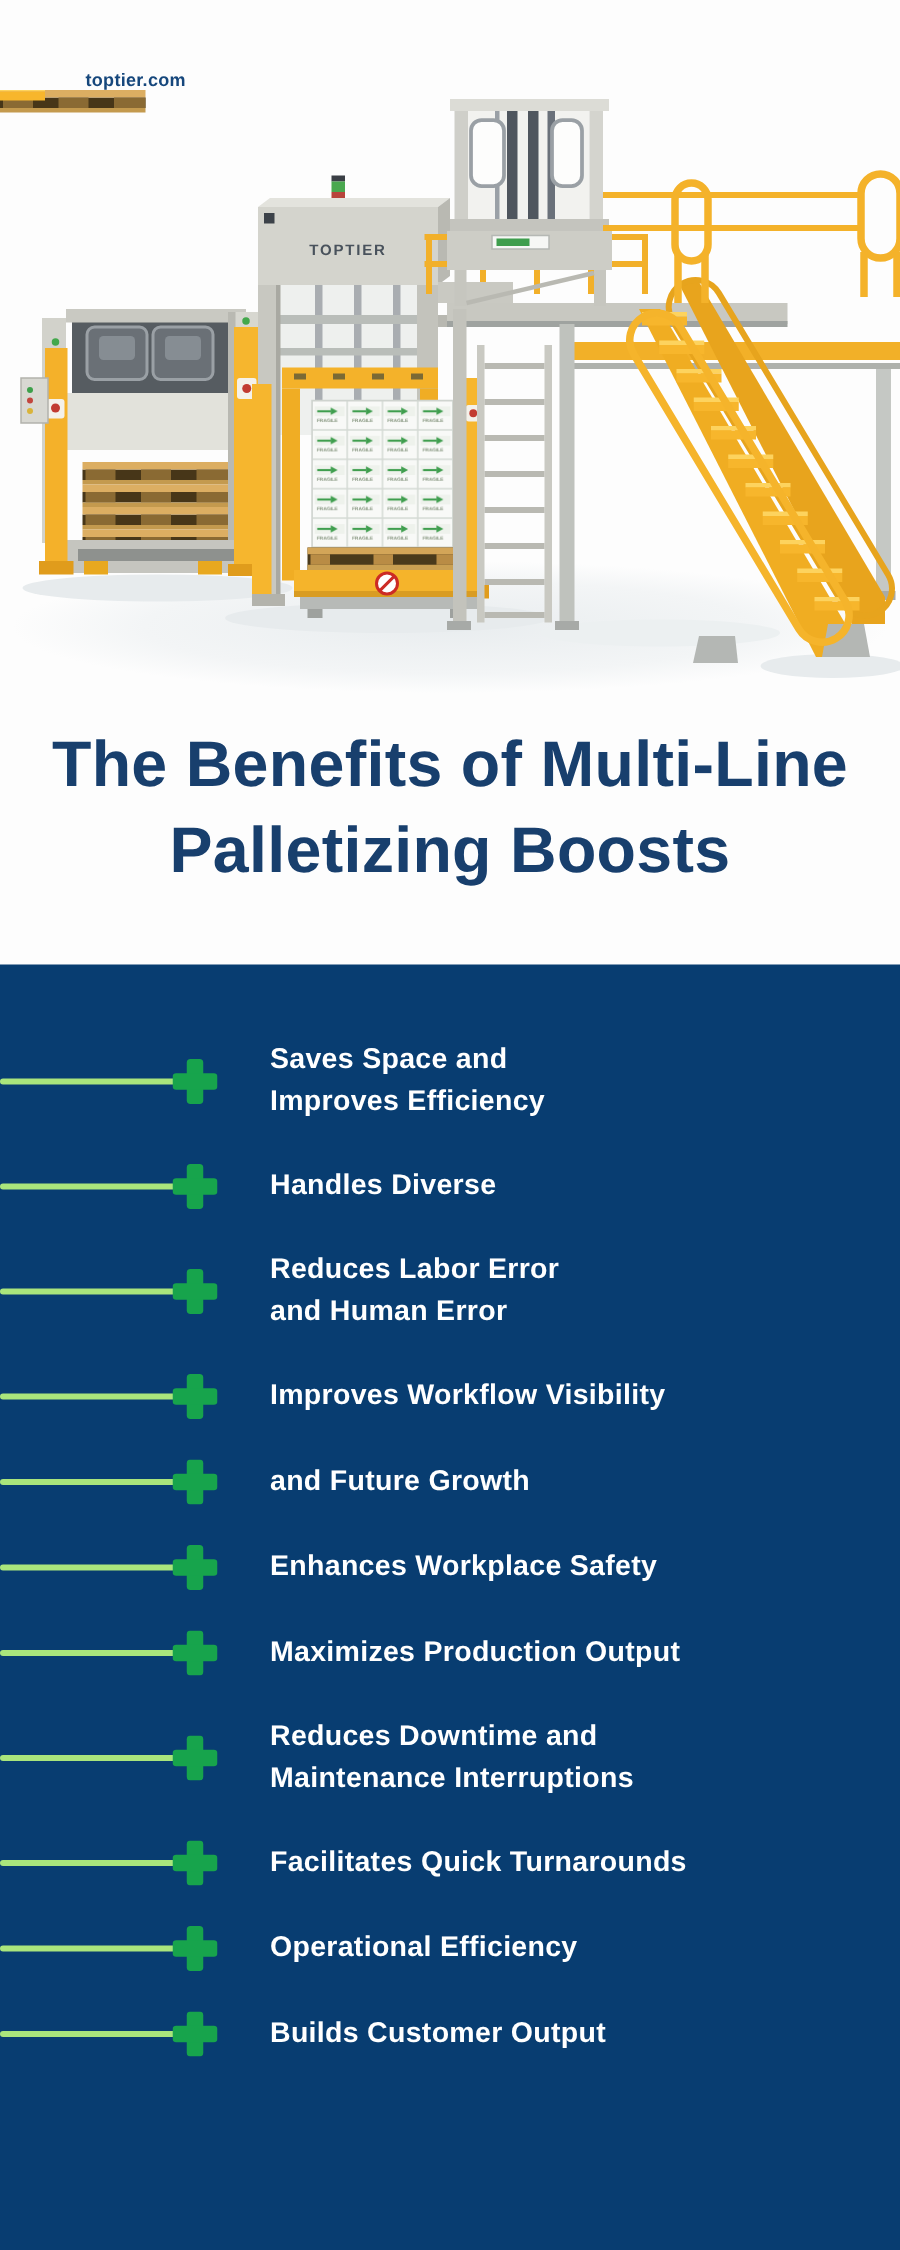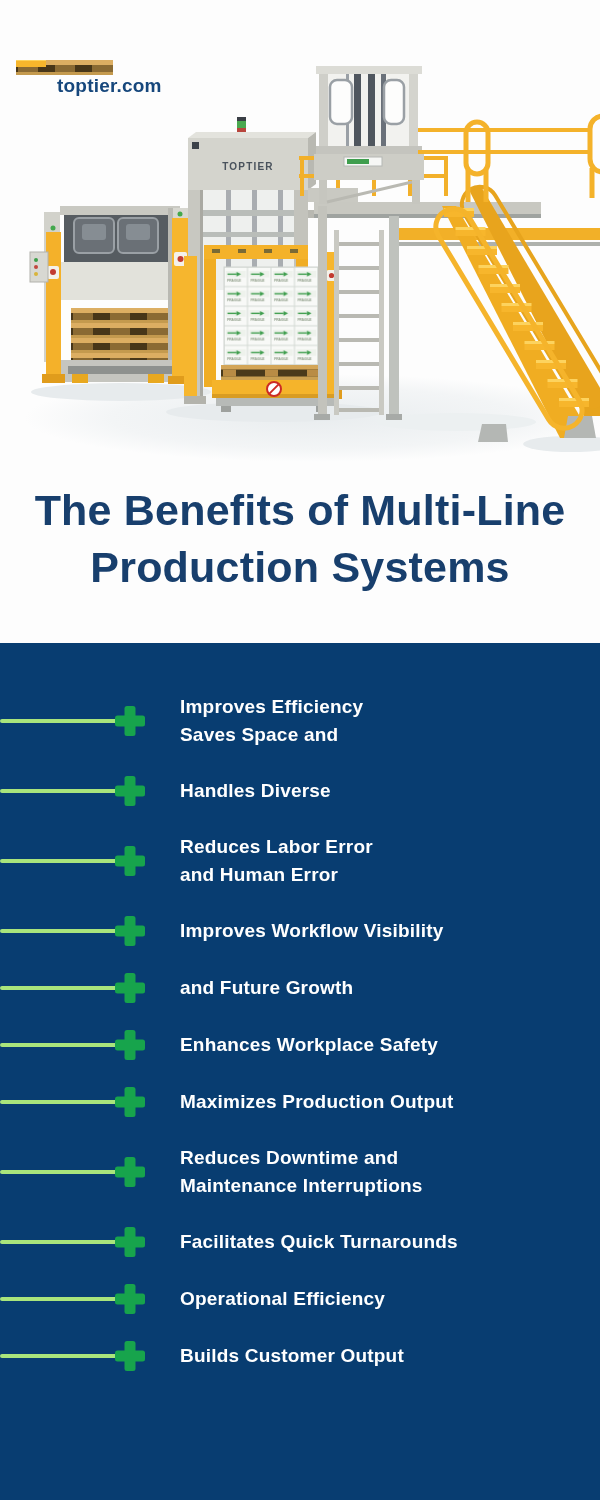--- a/index.html
+++ b/index.html
@@ -1,19 +1,19 @@
 <!DOCTYPE html>
 <html><head>
 <meta charset="utf-8">
 <style>
   html,body{margin:0;padding:0;}
   body{font-family:"Liberation Sans",sans-serif;}
   .poster{position:relative;width:600px;height:1500px;background:#fdfdfd;overflow:hidden;}
-  .brand-url{position:absolute;top:46px;left:57px;font-size:19px;font-weight:700;color:#16477c;letter-spacing:.2px;margin-top:29px;}
-  .machine-wrap{position:absolute;top:60px;left:16px;width:556px;height:410px;}
+  .brand-url{position:absolute;top:46px;left:57px;font-size:12px;font-weight:700;color:#16477c;letter-spacing:.2px;}
+  .machine-wrap{position:absolute;top:60px;left:0;width:556px;height:410px;}
   .title-block{position:absolute;top:482px;left:0;width:600px;text-align:center;
     font-size:43px;line-height:57px;font-weight:700;color:#183f6d;letter-spacing:.2px;}
   .benefits{position:absolute;top:643px;left:0;width:600px;height:857px;background:#083d71;
     box-sizing:border-box;padding-top:50px;display:flex;flex-direction:column;gap:27px;}
   .row{display:flex;align-items:center;}
   .lead{width:180px;flex:none;display:flex;align-items:center;}
   .hline{flex:1 1 auto;height:4px;background:#a9e57c;border-radius:2px;margin-right:-7px;}
   .plus{width:30px;height:30px;flex:none;margin-right:35px;position:relative;z-index:1;}
   .plus rect{fill:#17a44c;}
   .btext{color:#ffffff;font-size:19px;font-weight:700;line-height:28px;letter-spacing:.2px;}
@@ -250,36 +250,36 @@
         <rect x="574" y="56" width="26" height="56" rx="13"></rect>
         <path d="M576 108v30M598 108v30"></path>
         <path d="M402 70h174M402 92h174" stroke-width="4"></path>
       </g>
     </g>
   </svg>
   </div>
 
   <div class="title-block">
     <div>The Benefits of Multi-Line</div>
-    <div>Production Systems</div>
+    <div>Palletizing Boosts</div>
   </div>
 
   <div class="benefits">
     <div style="display:contents" id="benefits-list">
   <div class="row">
     <div class="lead">
       <div class="hline"></div>
       <svg class="plus" viewBox="0 0 30 30">
         <rect x="9.5" y="0" width="11" height="30" rx="2.5"></rect>
         <rect x="0" y="9.5" width="30" height="11" rx="2.5"></rect>
       </svg>
     </div>
     <div class="btext">
+            <div>Saves Space and</div>
             <div>Improves Efficiency</div>
-            <div>Saves Space and</div>
           </div>
   </div>
 
   <div class="row">
     <div class="lead">
       <div class="hline"></div>
       <svg class="plus" viewBox="0 0 30 30">
         <rect x="9.5" y="0" width="11" height="30" rx="2.5"></rect>
         <rect x="0" y="9.5" width="30" height="11" rx="2.5"></rect>
       </svg>

